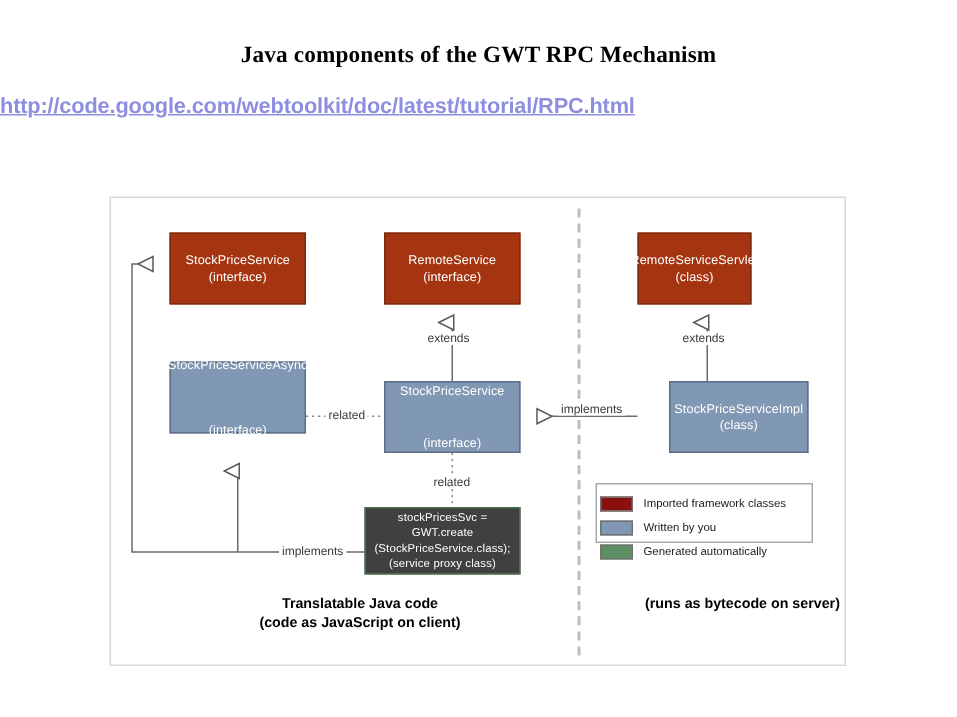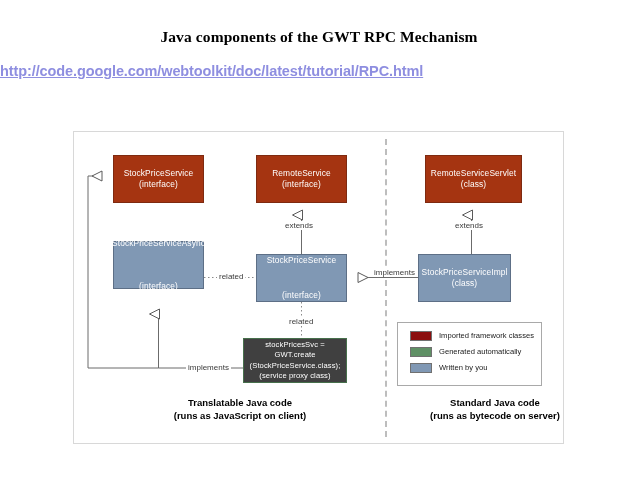--- a/index.html
+++ b/index.html
@@ -72,24 +72,24 @@
     padding: 1px 2px;
   }
   .node .l1 { display: block; }
   .node .l2 { display: block; text-align: right; }
   .node.framework { background: #a53411; border-color: #7e2a10; }
   .node.mine      { background: #8098b4; border-color: #5d6f86; }
   .node.generated { background: #404040; border-color: #47704c; }
 
   #node-servicedeftarget      { left: 113px; top: 155px; width: 91px;  height: 48px; }
   #node-remoteservice         { left: 256px; top: 155px; width: 91px;  height: 48px; }
-  #node-remoteserviceservlet  { left: 425px; top: 155px; width: 97px;  height: 48px; }
+  #node-remoteserviceservlet  { left: 425px; top: 155px; width: 76px;  height: 48px; }
   #node-stockpriceserviceasync{ left: 113px; top: 241px; width: 91px;  height: 48px; gap: 31px; }
   #node-stockpriceservice     { left: 256px; top: 254px; width: 91px;  height: 48px; gap: 24px; }
-  #node-stockpriceserviceimpl { left: 418px; top: 254px; width: 93px;  height: 48px; }
+  #node-stockpriceserviceimpl { left: 446px; top: 254px; width: 93px;  height: 48px; }
   #node-proxy                 { left: 243px; top: 338px; width: 104px; height: 45px; font-size: 7.6px; line-height: 10.5px; }
 
   
   #divider {
     position: absolute;
     left: 385px;
     top: 139px;
     width: 0;
     height: 298px;
     border-left: 2px dashed #bdbdbd;
@@ -120,25 +120,25 @@
   #label-related-vert  { left: 287px; top: 317px; }
   #label-implements-right { left: 372px; top: 268px; }
   #label-implements-left  { left: 186px; top: 363px; }
 
   
   #legend {
     position: absolute;
     left: 397px;
     top: 322px;
     width: 145px;
-    height: 64px;
+    height: 40px;
     border: 1px solid #a9a9a9;
     background: #ffffff;
     box-sizing: border-box;
-    padding: 5px 12px;
+    padding: 5px 2px;
   }
   .legend-row {
     display: flex;
     align-items: center;
     height: 15px;
     margin-bottom: 1px;
   }
   .legend-swatch {
     width: 22px;
     height: 10px;
@@ -242,29 +242,28 @@
 <div class="edge-label" id="label-related-vert">related</div>
 <div class="edge-label" id="label-implements-right">implements</div>
 <div class="edge-label" id="label-implements-left">implements</div>
 
 <div id="legend">
   <div class="legend-row">
     <span class="legend-swatch" id="sw0" style="background: rgb(139, 15, 15);"></span>
     <span class="legend-text">Imported framework classes</span>
   </div>
   <div class="legend-row">
+    <span class="legend-swatch" id="sw1" style="background: rgb(128, 152, 180);"></span>
+    <span class="legend-text">Written by you</span>
+  </div>
+  <div class="legend-row">
     <span class="legend-swatch" id="sw2" style="background: rgb(95, 144, 101);"></span>
     <span class="legend-text">Generated automatically</span>
   </div>
-  <div class="legend-row">
-    <span class="legend-swatch" id="sw1" style="background: rgb(128, 152, 180);"></span>
-    <span class="legend-text">Written by you</span>
-  </div>
 </div>
 
 <div class="caption" id="caption-left">
   <div>Translatable Java code</div>
-  <div>(runs as JavaScript on client)</div>
+  <div>(code as JavaScript on client)</div>
 </div>
 <div class="caption" id="caption-right">
-  <div>Standard Java code</div>
   <div>(runs as bytecode on server)</div>
 </div>
 
 </body></html>

